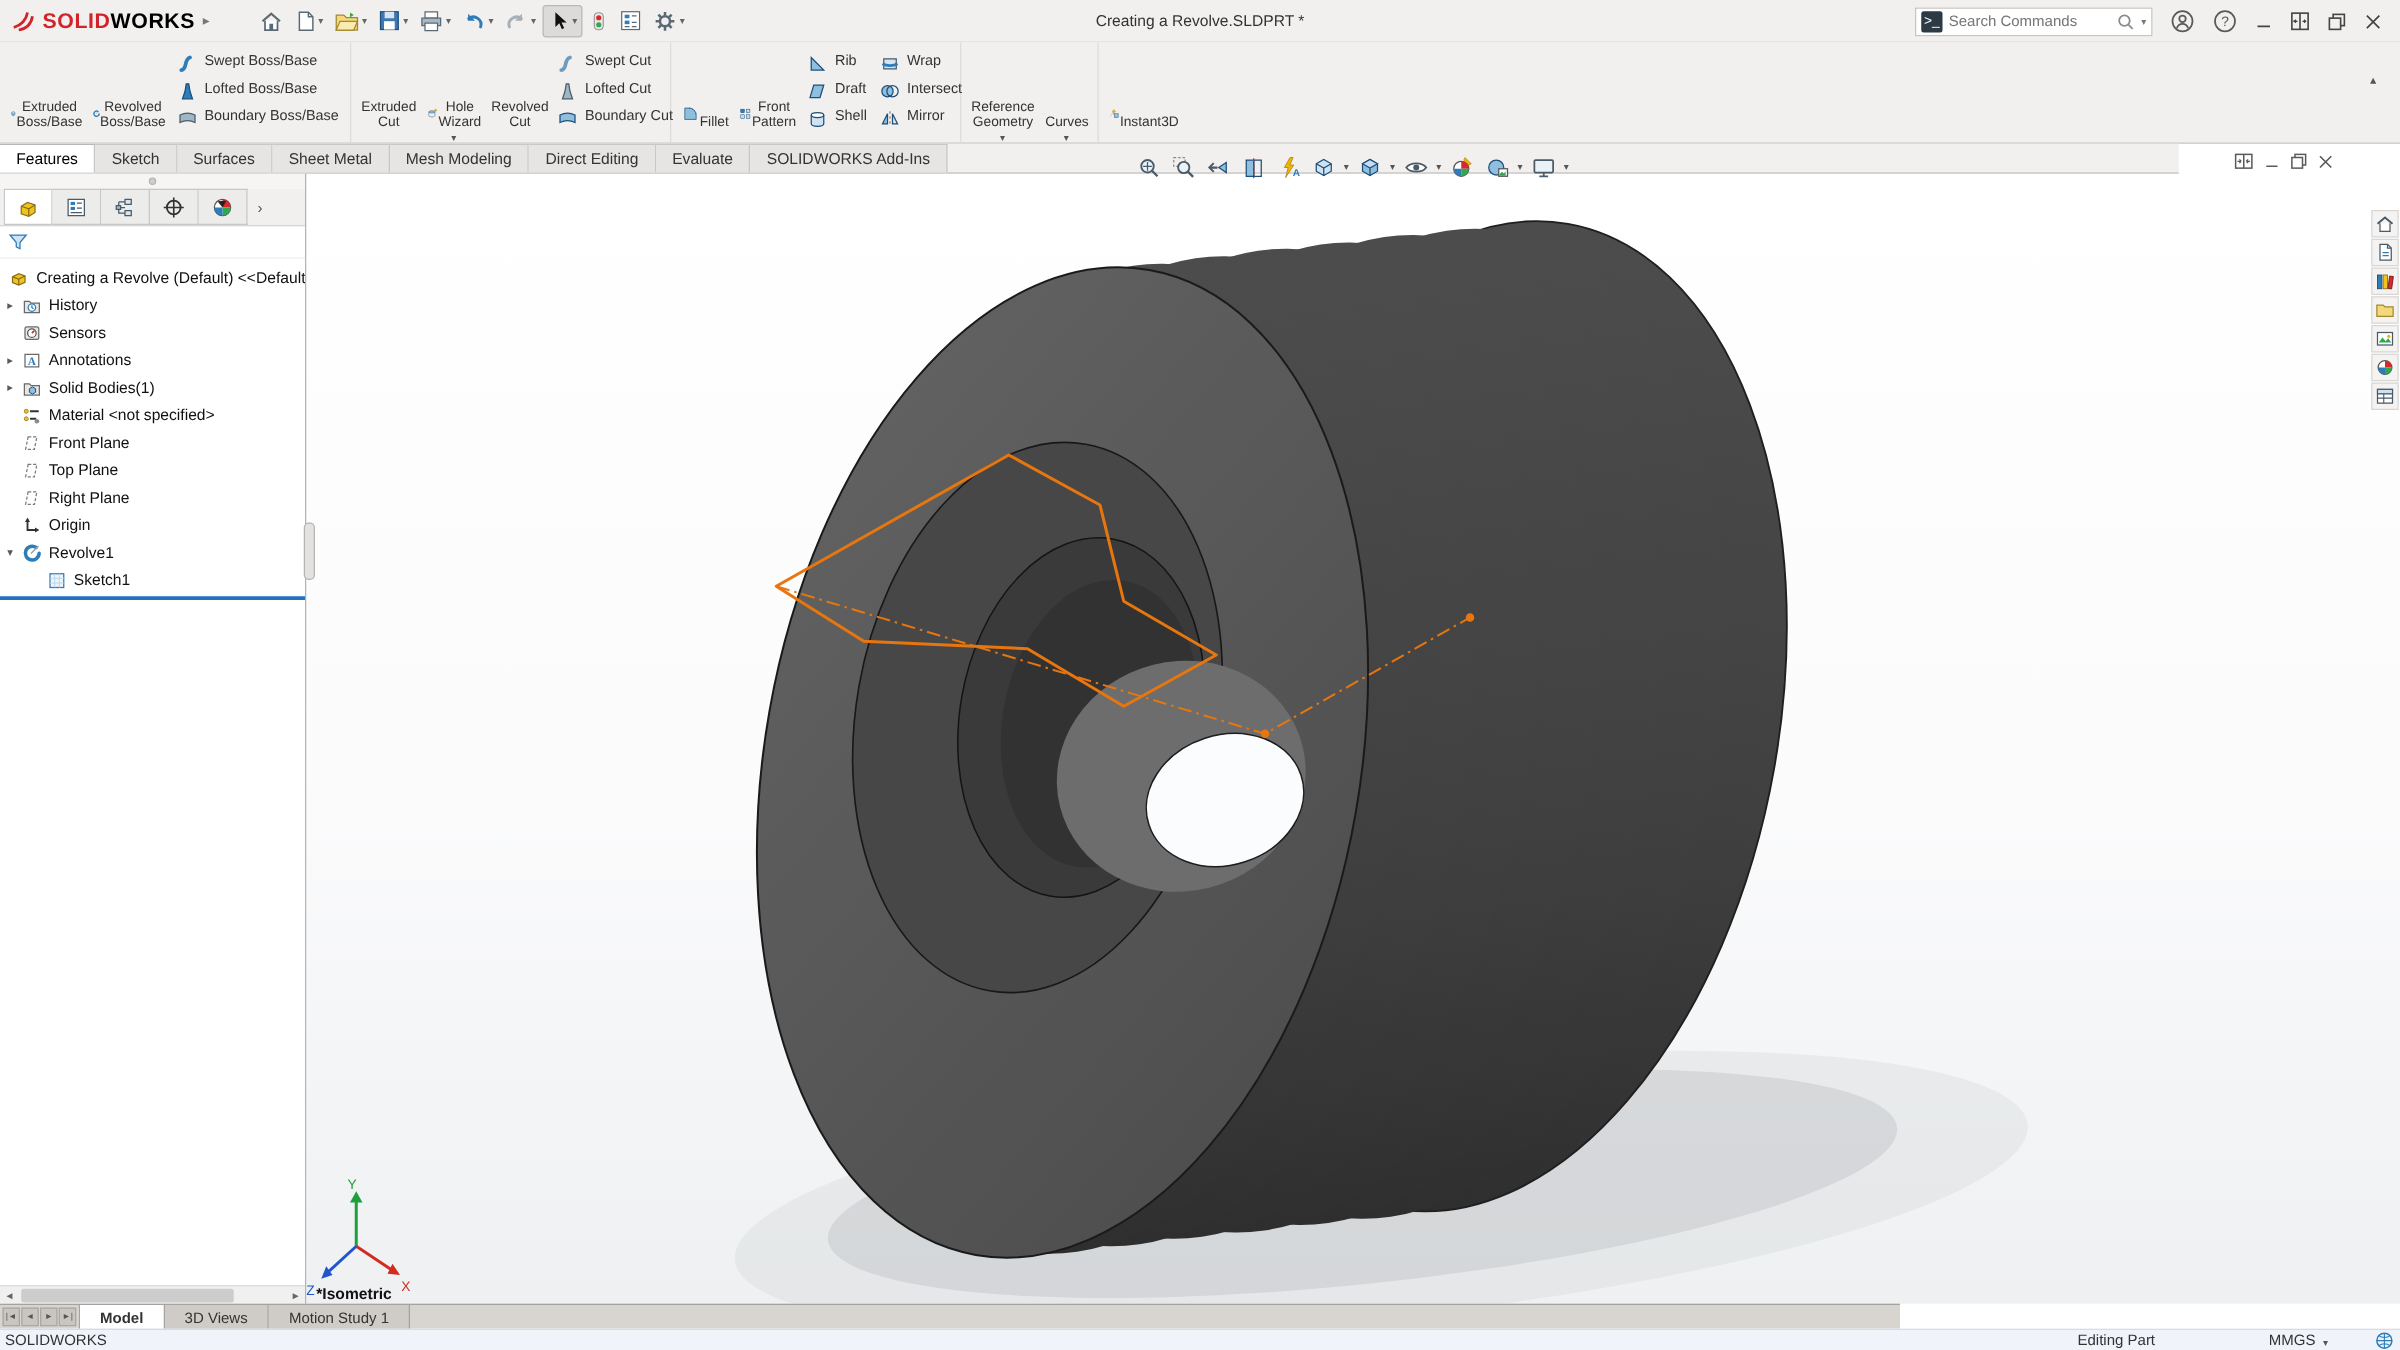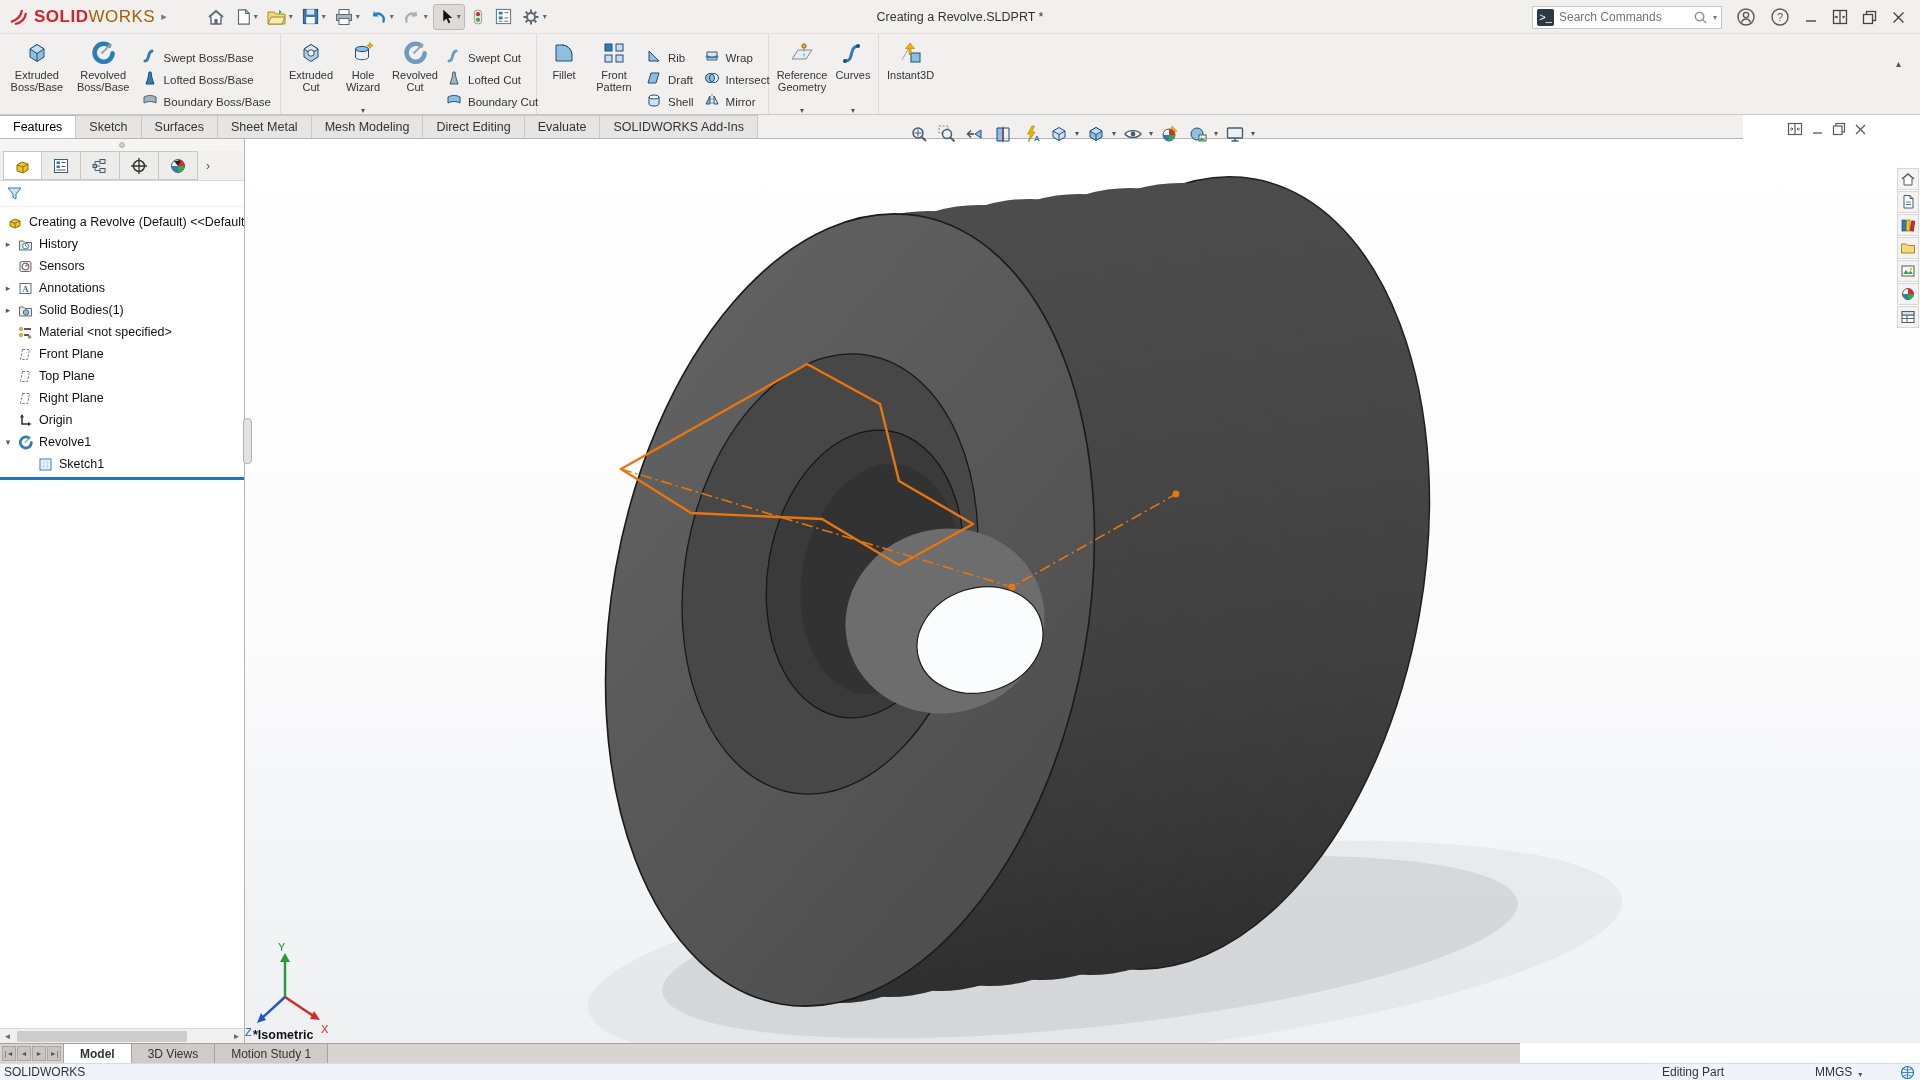--- a/index.html
+++ b/index.html
@@ -2,40 +2,40 @@
 <html><head>
 <meta charset="utf-8">
 <style>
 *{box-sizing:border-box;margin:0;padding:0}
 html,body{width:1920px;height:1080px;overflow:hidden;font-family:"Liberation Sans",sans-serif;background:#fff;color:#222;font-size:12px}
 svg{display:block}
 
 .titlebar{position:absolute;left:0;top:0;width:1920px;height:34px;background:#f1f0ef;border-bottom:1px solid #e0dfde;display:flex;align-items:center}
 .logo{display:flex;align-items:center;gap:4px;padding:0 10px 0 8px}
 .logo .solid{color:#d2232a;font-weight:bold;font-size:17px;letter-spacing:.5px}
-.logo .works{color:#a16207;font-weight:400;font-size:17px;letter-spacing:.5px}
+.logo .works{color:#000000;font-weight:700;font-size:17px;letter-spacing:.5px}
 .logo-arrow{color:#777;font-size:11px;margin-left:2px}
 .qa{display:flex;align-items:center;gap:2px;margin-left:26px}
 .qbtn{display:flex;align-items:center;height:26px;padding:0 3px;border-radius:3px}
 .qbtn .car{font-size:8px;color:#666;margin-left:2px}
 .qbtn.pressed{background:#dcdbd9;border:1px solid #b9b8b6}
 .title-center{position:absolute;left:0;right:0;top:0;height:34px;display:flex;align-items:center;justify-content:center;pointer-events:none;font-size:12.5px;color:#333}
 .tright{position:absolute;right:0;top:0;height:34px;display:flex;align-items:center;gap:14px;padding-right:14px}
 .searchbox{display:flex;align-items:center;width:190px;height:23px;background:#fff;border:1px solid #c6c5c4;padding:0 4px;gap:5px}
 .searchbox input{border:none;outline:none;flex:1;font-size:12px;font-family:"Liberation Sans",sans-serif;color:#444;background:transparent;min-width:10px}
 .swicon{width:17px;height:17px;background:#2b3a45;color:#fff;font-size:11px;display:flex;align-items:center;justify-content:center;border-radius:2px}
 .winbtn{color:#444;display:flex;align-items:center;justify-content:center}
 
 .ribbon{position:absolute;left:0;top:34px;width:1920px;height:81px;background:#f1f0ef;border-bottom:1px solid #c9c8c6;display:flex}
 .rgroup{display:flex;align-items:stretch;padding:2px 4px 0 4px;border-right:1px solid #dddcda;position:relative}
-.bigbtn{position:relative;display:flex;flex-direction:column;align-items:center;padding:4px 4px 10px 4px;min-width:52px}
+.bigbtn{position:relative;display:flex;flex-direction:row;align-items:flex-end;padding:4px 4px 10px 4px;min-width:52px}
 .bigbtn .lbl{font-size:11px;line-height:12px;text-align:center;margin-top:3px;color:#333}
 .rcaret{position:absolute;bottom:-1px;left:50%;transform:translateX(-50%);font-size:8px;color:#555}
 .stackcol{display:flex;flex-direction:column;justify-content:center;gap:1px;padding:0 5px}
-.stackitem{display:flex;align-items:flex-end;gap:6px;height:21px;font-size:11.5px;color:#333;white-space:nowrap}
+.stackitem{display:flex;align-items:flex-start;gap:6px;height:21px;font-size:11.5px;color:#333;white-space:nowrap}
 .collapse-chevron{position:absolute;left:1896px;top:58px;font-size:10px;color:#555}
 
 .cmdtabs{position:absolute;left:0;top:115px;width:1743px;height:24px;background:#f1f0ef;border-bottom:1px solid #b7b6b4;display:flex}
 .ctab{padding:0 13px;line-height:23px;font-size:12.5px;color:#333;background:#e6e5e3;border-right:1px solid #c9c8c6;border-top:1px solid #c9c8c6}
 .ctab.active{background:#fff;border-top:1px solid #b7b6b4;font-weight:normal;color:#000}
 
 .panel{position:absolute;left:0;top:139px;width:245px;height:904px;background:#fff;border-right:1px solid #b5b3b1}
 .pgrip{height:12px;display:flex;align-items:center;justify-content:center;background:#f6f5f4}
 .pgrip i{width:6px;height:6px;border-radius:50%;background:#cfcecd;border:1px solid #b5b4b2}
 .ptabs{height:30px;display:flex;align-items:stretch;background:#f1f0ef;border-bottom:1px solid #d7d6d4;padding-left:3px}

